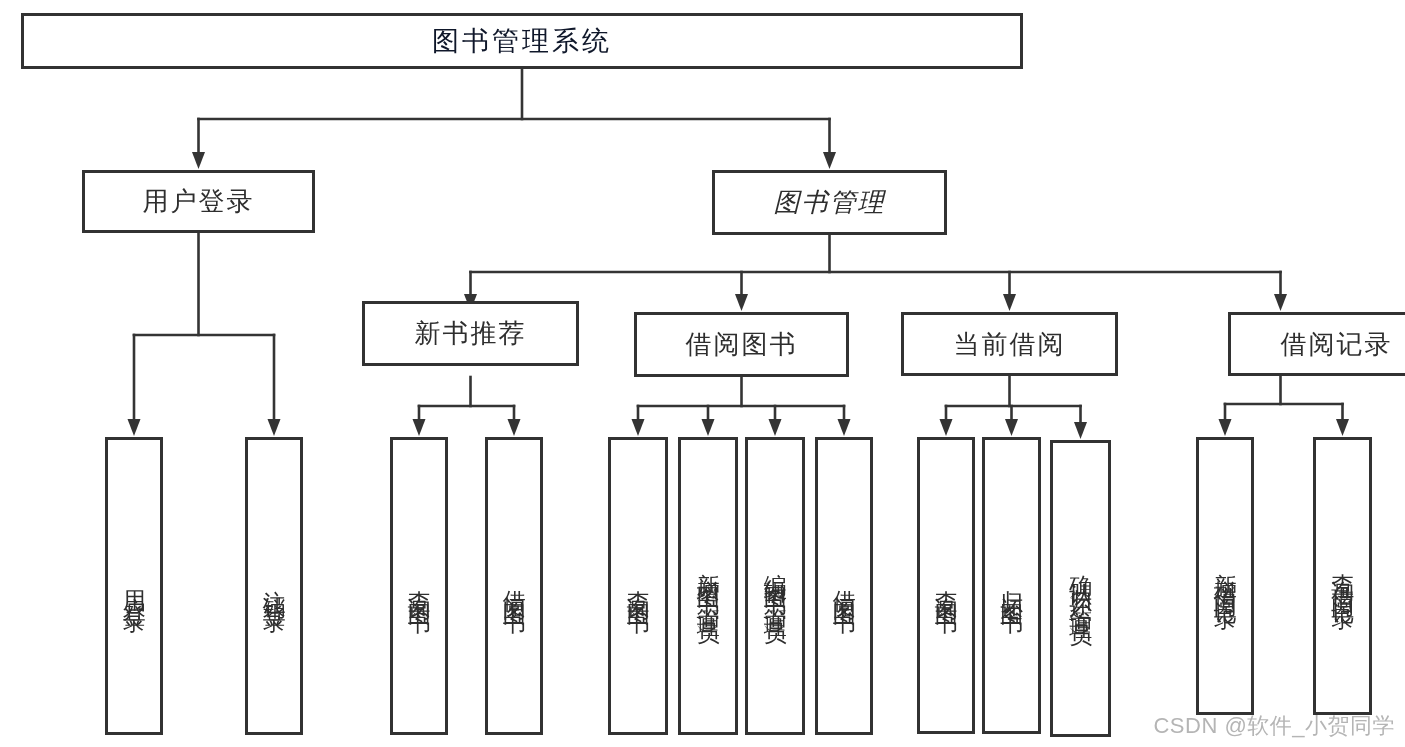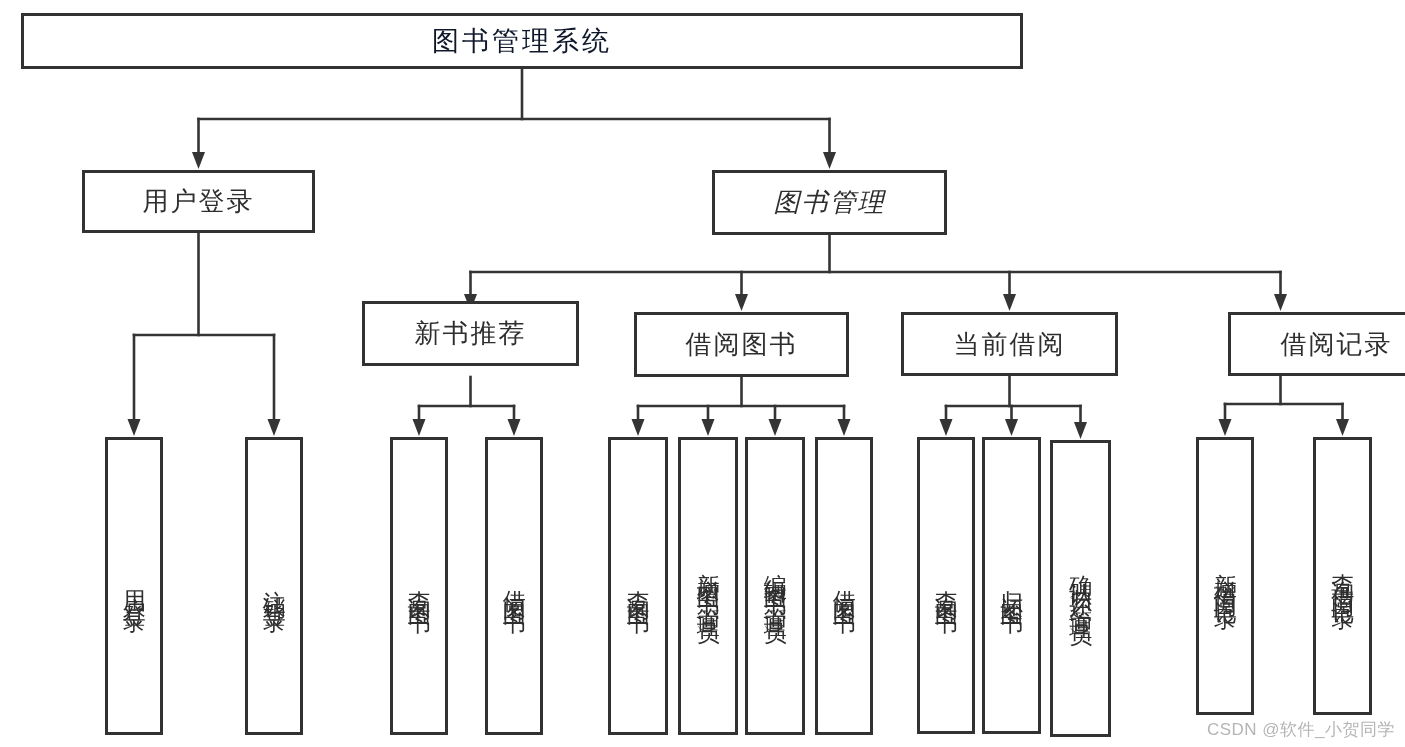--- a/index.html
+++ b/index.html
@@ -47,21 +47,21 @@
     text-orientation: mixed;
     font-size: 23px;
     letter-spacing: 7px;
     line-height: 1.1;
     white-space: nowrap;
   }
   #watermark {
     position: absolute;
     right: 10px;
     bottom: 6px;
-    font-size: 17px;
+    font-size: 22px;
     color: #b5b5b5;
     letter-spacing: 0.5px;
     white-space: nowrap;
   }
 </style>
 </head>
 <body>
 
 <div id="stage">
   <svg id="connectors" xmlns="http://www.w3.org/2000/svg" viewBox="0 0 1405 747">

